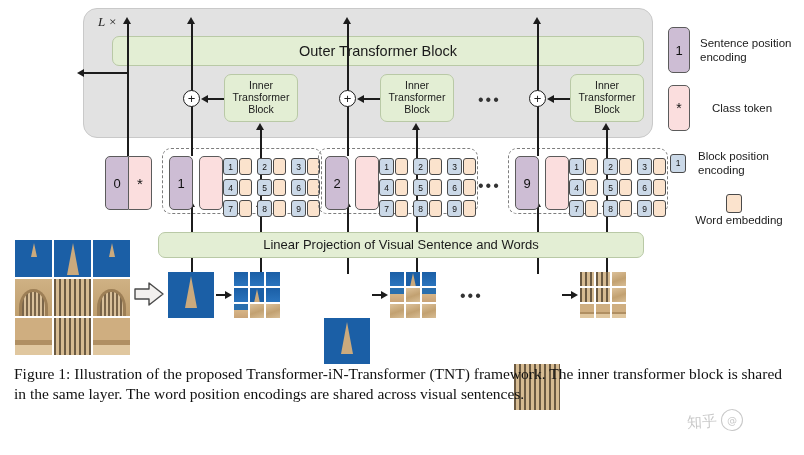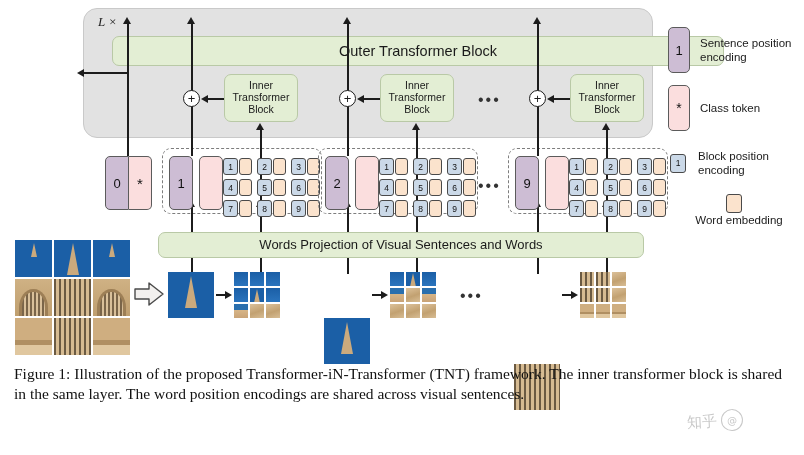--- a/index.html
+++ b/index.html
@@ -20,21 +20,21 @@
     left:98px;top:14px;font-size:13px;color:#222;font-style:italic;
     font-family:"Liberation Serif", serif;
   }
 
   
   .green{
     background:#e3eed4;border:1px solid #b9c9a6;border-radius:7px;
     display:flex;align-items:center;justify-content:center;
     color:#1a1a1a;text-align:center;line-height:1.12;
   }
-  .outer-tb{left:112px;top:36px;width:612px;height:30px;font-size:14.5px;}
+  .outer-tb{left:112px;top:36px;width:532px;height:30px;font-size:14.5px;}
   .linear-proj{left:158px;top:232px;width:486px;height:26px;font-size:13px;}
   .inner-tb{width:74px;height:48px;font-size:10.5px;flex-direction:column;}
 
   
   .output-box{
     left:14px;top:60px;width:62px;height:26px;
     background:#ebebeb;border:1px solid #b5b5b5;border-radius:6px;
     display:flex;align-items:center;justify-content:center;font-size:12px;color:#1a1a1a;
   }
 
@@ -353,21 +353,21 @@
     <div class="word-cell">
         <div class="word-pos">8</div>
         <div class="word-emb"></div>
       </div>
     <div class="word-cell">
         <div class="word-pos">9</div>
         <div class="word-emb"></div>
       </div>
   </div>
 
-  <div class="abs green linear-proj">Words Projection of Visual Sentences and Words</div>
+  <div class="abs green linear-proj">Linear Projection of Visual Sentence and Words</div>
 
   <div class="abs vline" style="left:191px;top:258px;height:16px;"></div>
   <div class="abs vline" style="left:260px;top:258px;height:16px;"></div>
   <div class="abs vline" style="left:347px;top:258px;height:16px;"></div>
   <div class="abs vline" style="left:416px;top:258px;height:16px;"></div>
   <div class="abs vline" style="left:537px;top:258px;height:16px;"></div>
   <div class="abs vline" style="left:606px;top:258px;height:16px;"></div>
 
   <div class="abs" style="left:15px;top:240px;display:grid;grid-template-columns:repeat(3,37px);grid-template-rows:repeat(3,37px);grid-gap:2px;">
     <div class="patch spire spire-sm" style="width:37px;height:37px;"></div>
@@ -436,21 +436,21 @@
       <div class="tok sent-pos" style="width:20px;height:44px;flex:none;">1</div>
       <div class="legend-text" style="margin-left:10px;">
         <div>Sentence position</div>
         <div>encoding</div>
       </div>
     </div>
 
 
     <div class="legend-row" style="height:52px;margin-top:6px;">
       <div class="tok cls-tok" style="width:20px;height:44px;flex:none;font-size:14px;">*</div>
-      <div class="legend-text" style="margin-left:10px;">
+      <div class="legend-text" style="margin-left:22px;">
         <div>Class token</div>
       </div>
     </div>
 
     <div class="legend-row" style="height:38px;margin-top:10px;">
       <div style="width:20px;display:flex;justify-content:center;flex:none;">
         <div class="word-pos" style="width:14px;height:17px;font-size:8.5px;">1</div>
       </div>
       <div class="legend-text" style="margin-left:10px;">
         <div>Block position</div>

